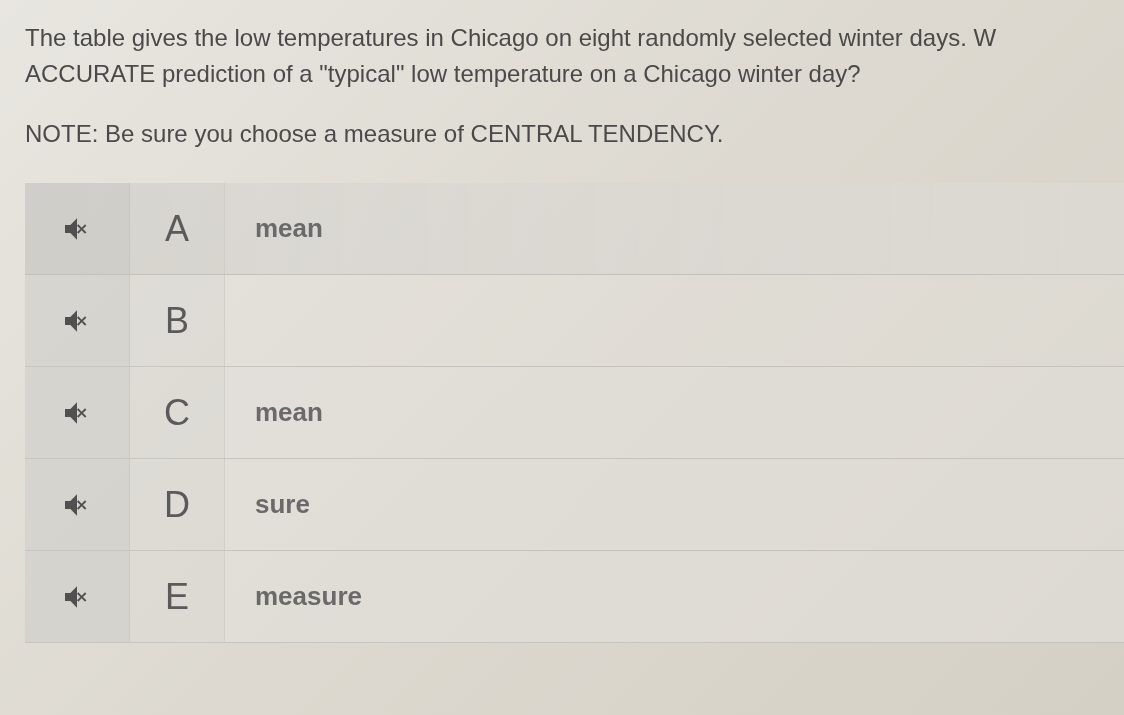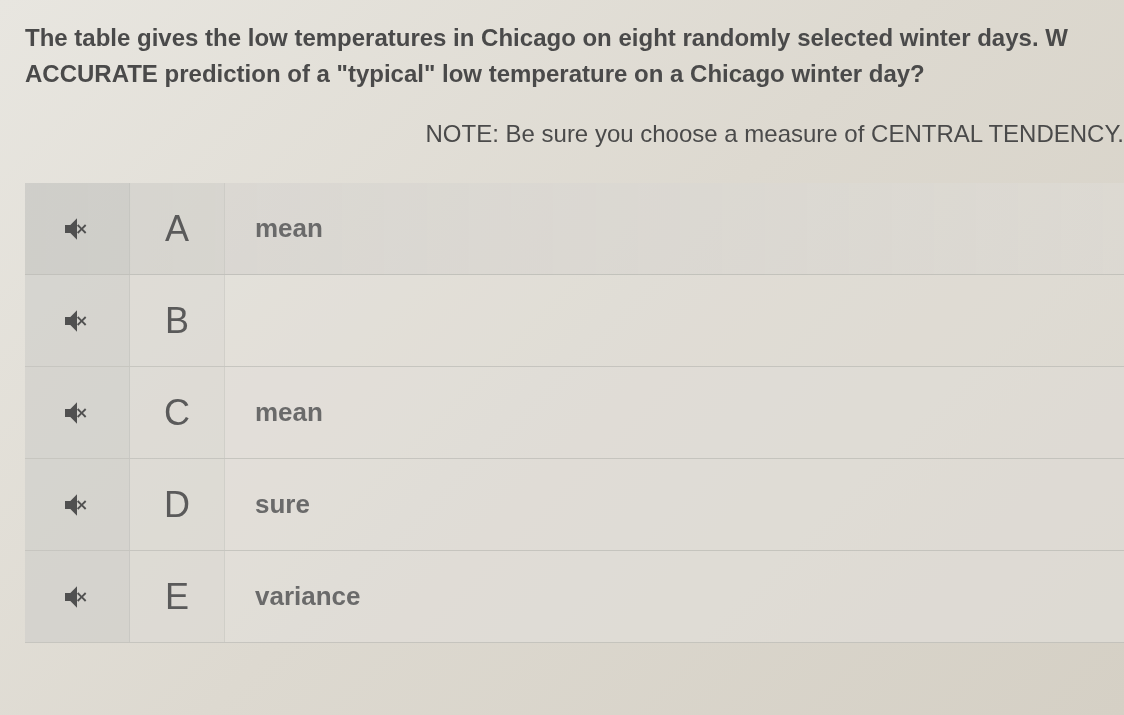--- a/index.html
+++ b/index.html
@@ -13,28 +13,27 @@
       width: 1124px;
       height: 715px;
       overflow: hidden;
       padding: 20px 0 0 25px;
     }
     .question-text {
       color: #4a4a4a;
       font-size: 24px;
       line-height: 1.5;
       margin-bottom: 28px;
-      font-weight: 700;
+      font-weight: 400;
     }
     .note-text {
       color: #4a4a4a;
       font-size: 24px;
       margin-bottom: 35px;
       font-weight: 400;
-      text-align: right;
     }
     .options-container {
       width: 100%;
     }
     .option-row {
       display: flex;
       align-items: stretch;
       border-bottom: 1px solid rgba(180, 180, 175, 0.6);
       height: 92px;
       background: rgba(230, 228, 222, 0.4);
@@ -145,16 +144,16 @@
 
   <div class="option-row">
     <div class="sound-cell">
       <span class="sound-icon">
         <svg viewBox="0 0 24 24">
             <path d="M3 9v6h4l5 5V4L7 9H3zm13.5 3l2.5-2.5-1-1L15.5 11 13 8.5l-1 1L14.5 12 12 14.5l1 1 2.5-2.5 2.5 2.5 1-1L16.5 12z"></path>
           </svg>
       </span>
     </div>
     <div class="letter-cell">E</div>
-    <div class="answer-cell">variance</div>
+    <div class="answer-cell">measure</div>
   </div>
 
 </div>
 
 </body></html>

